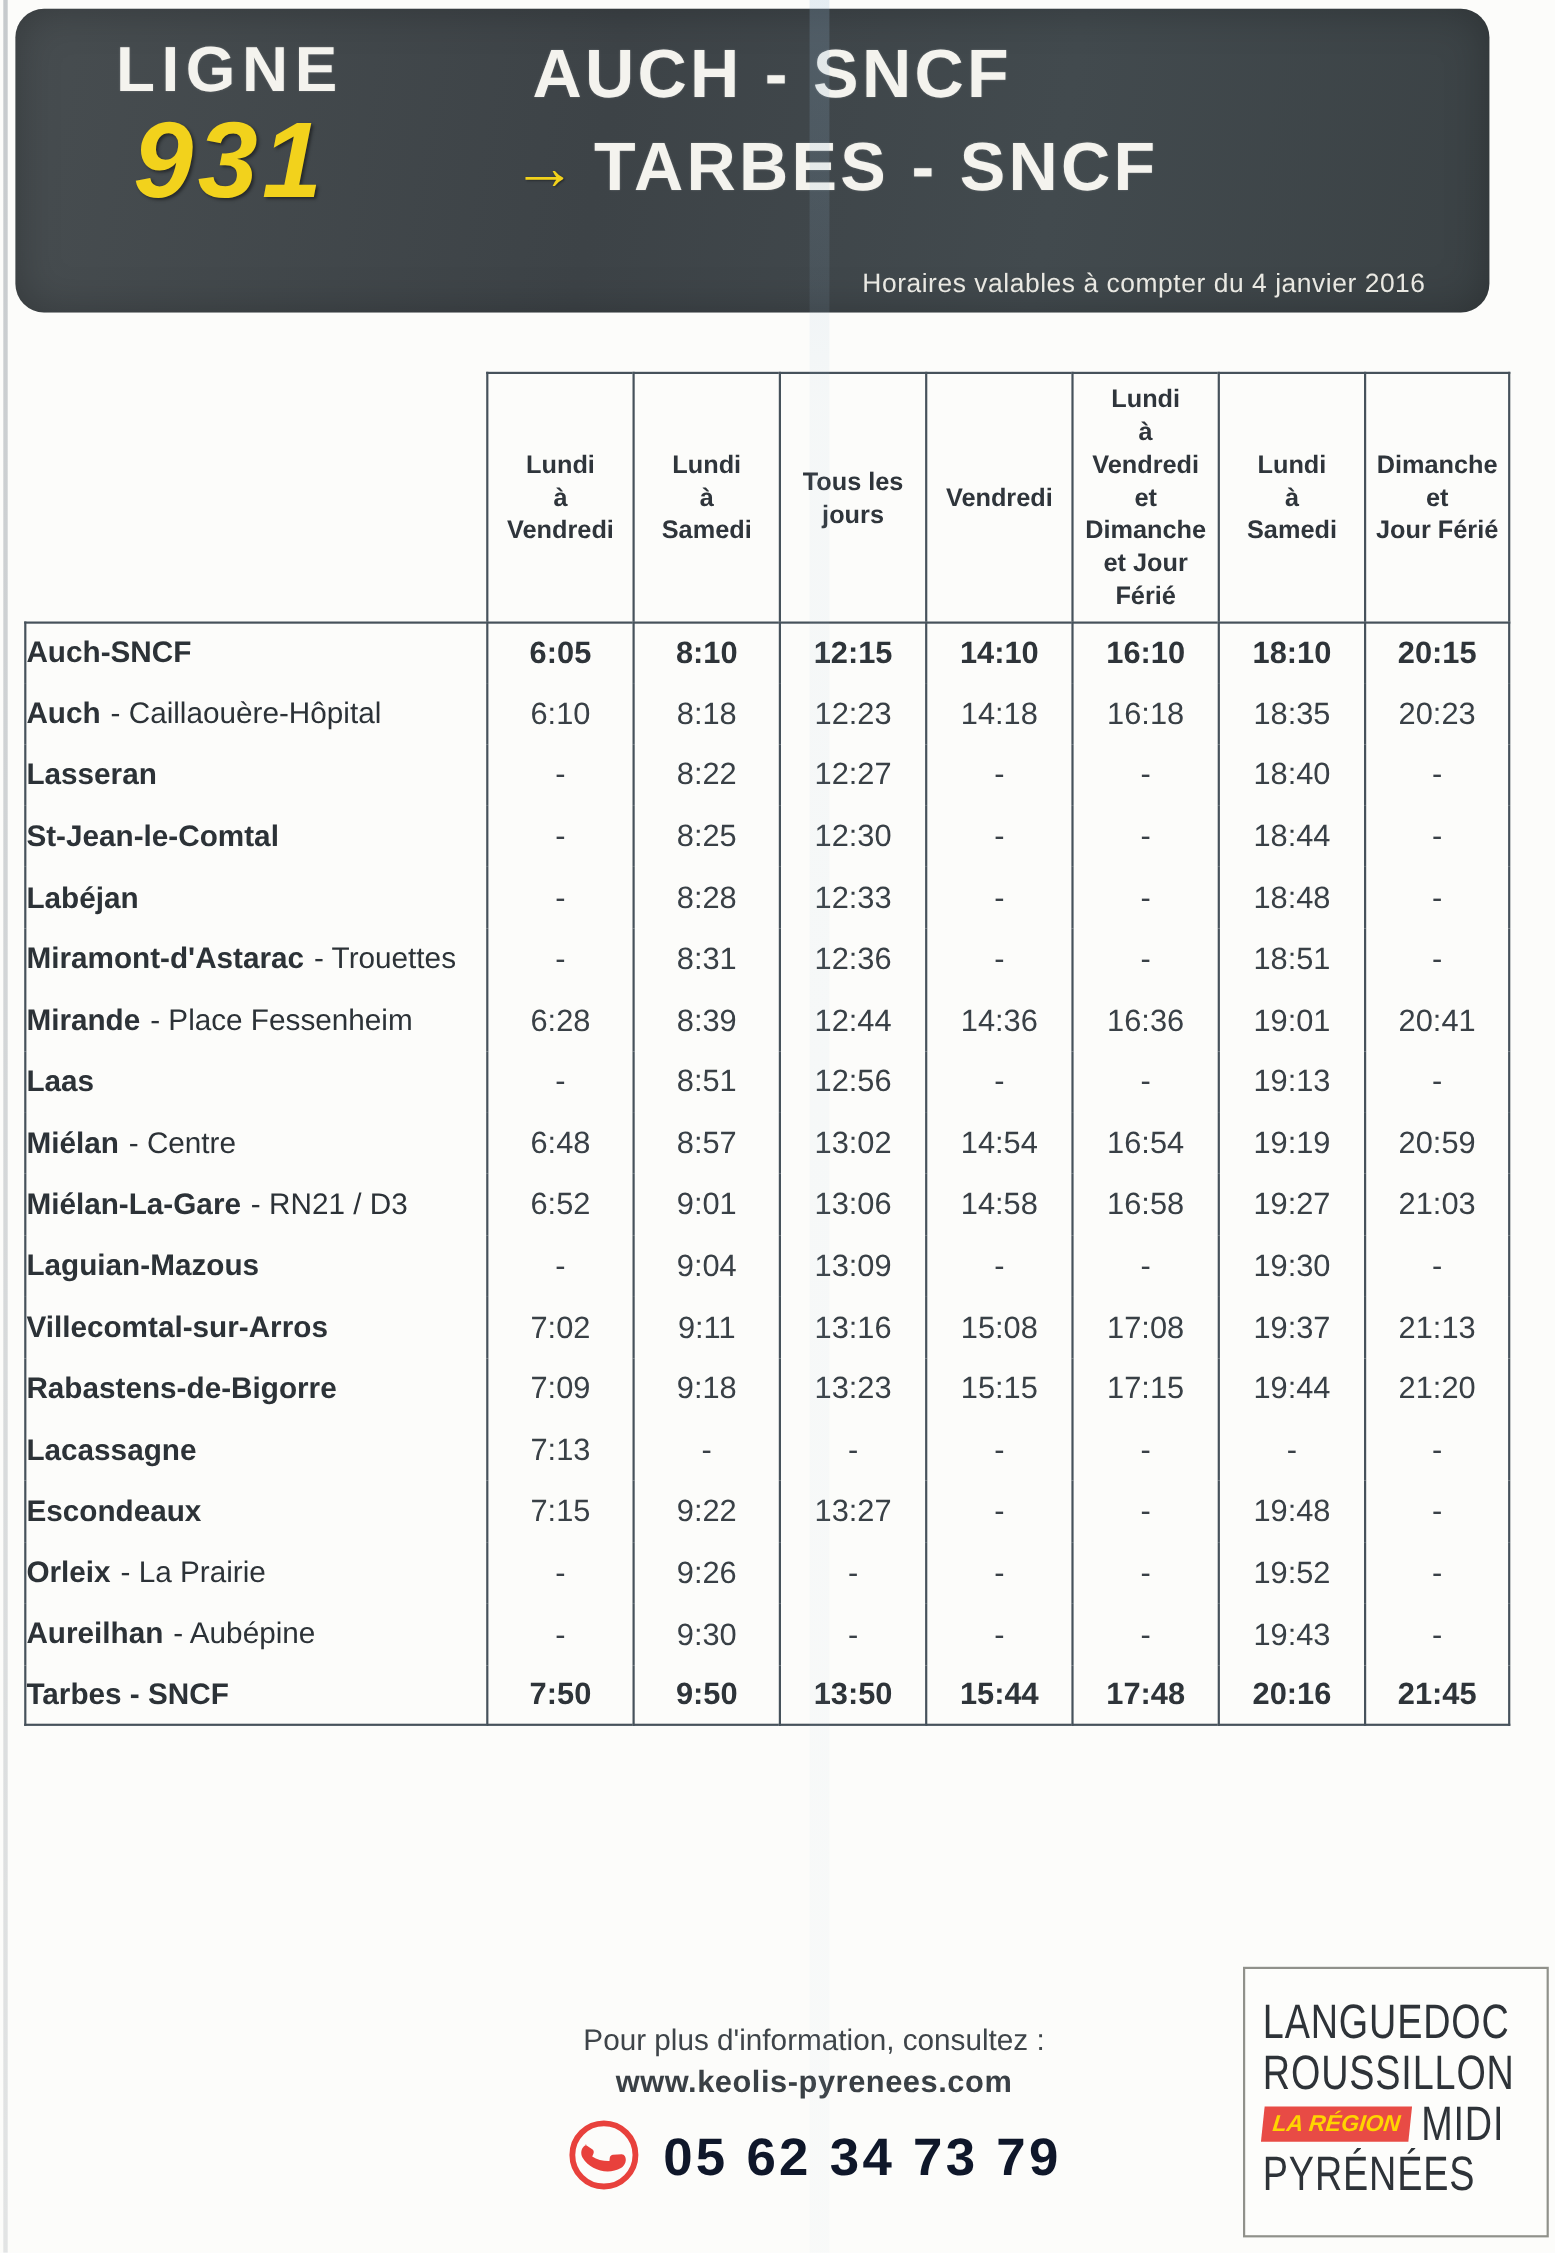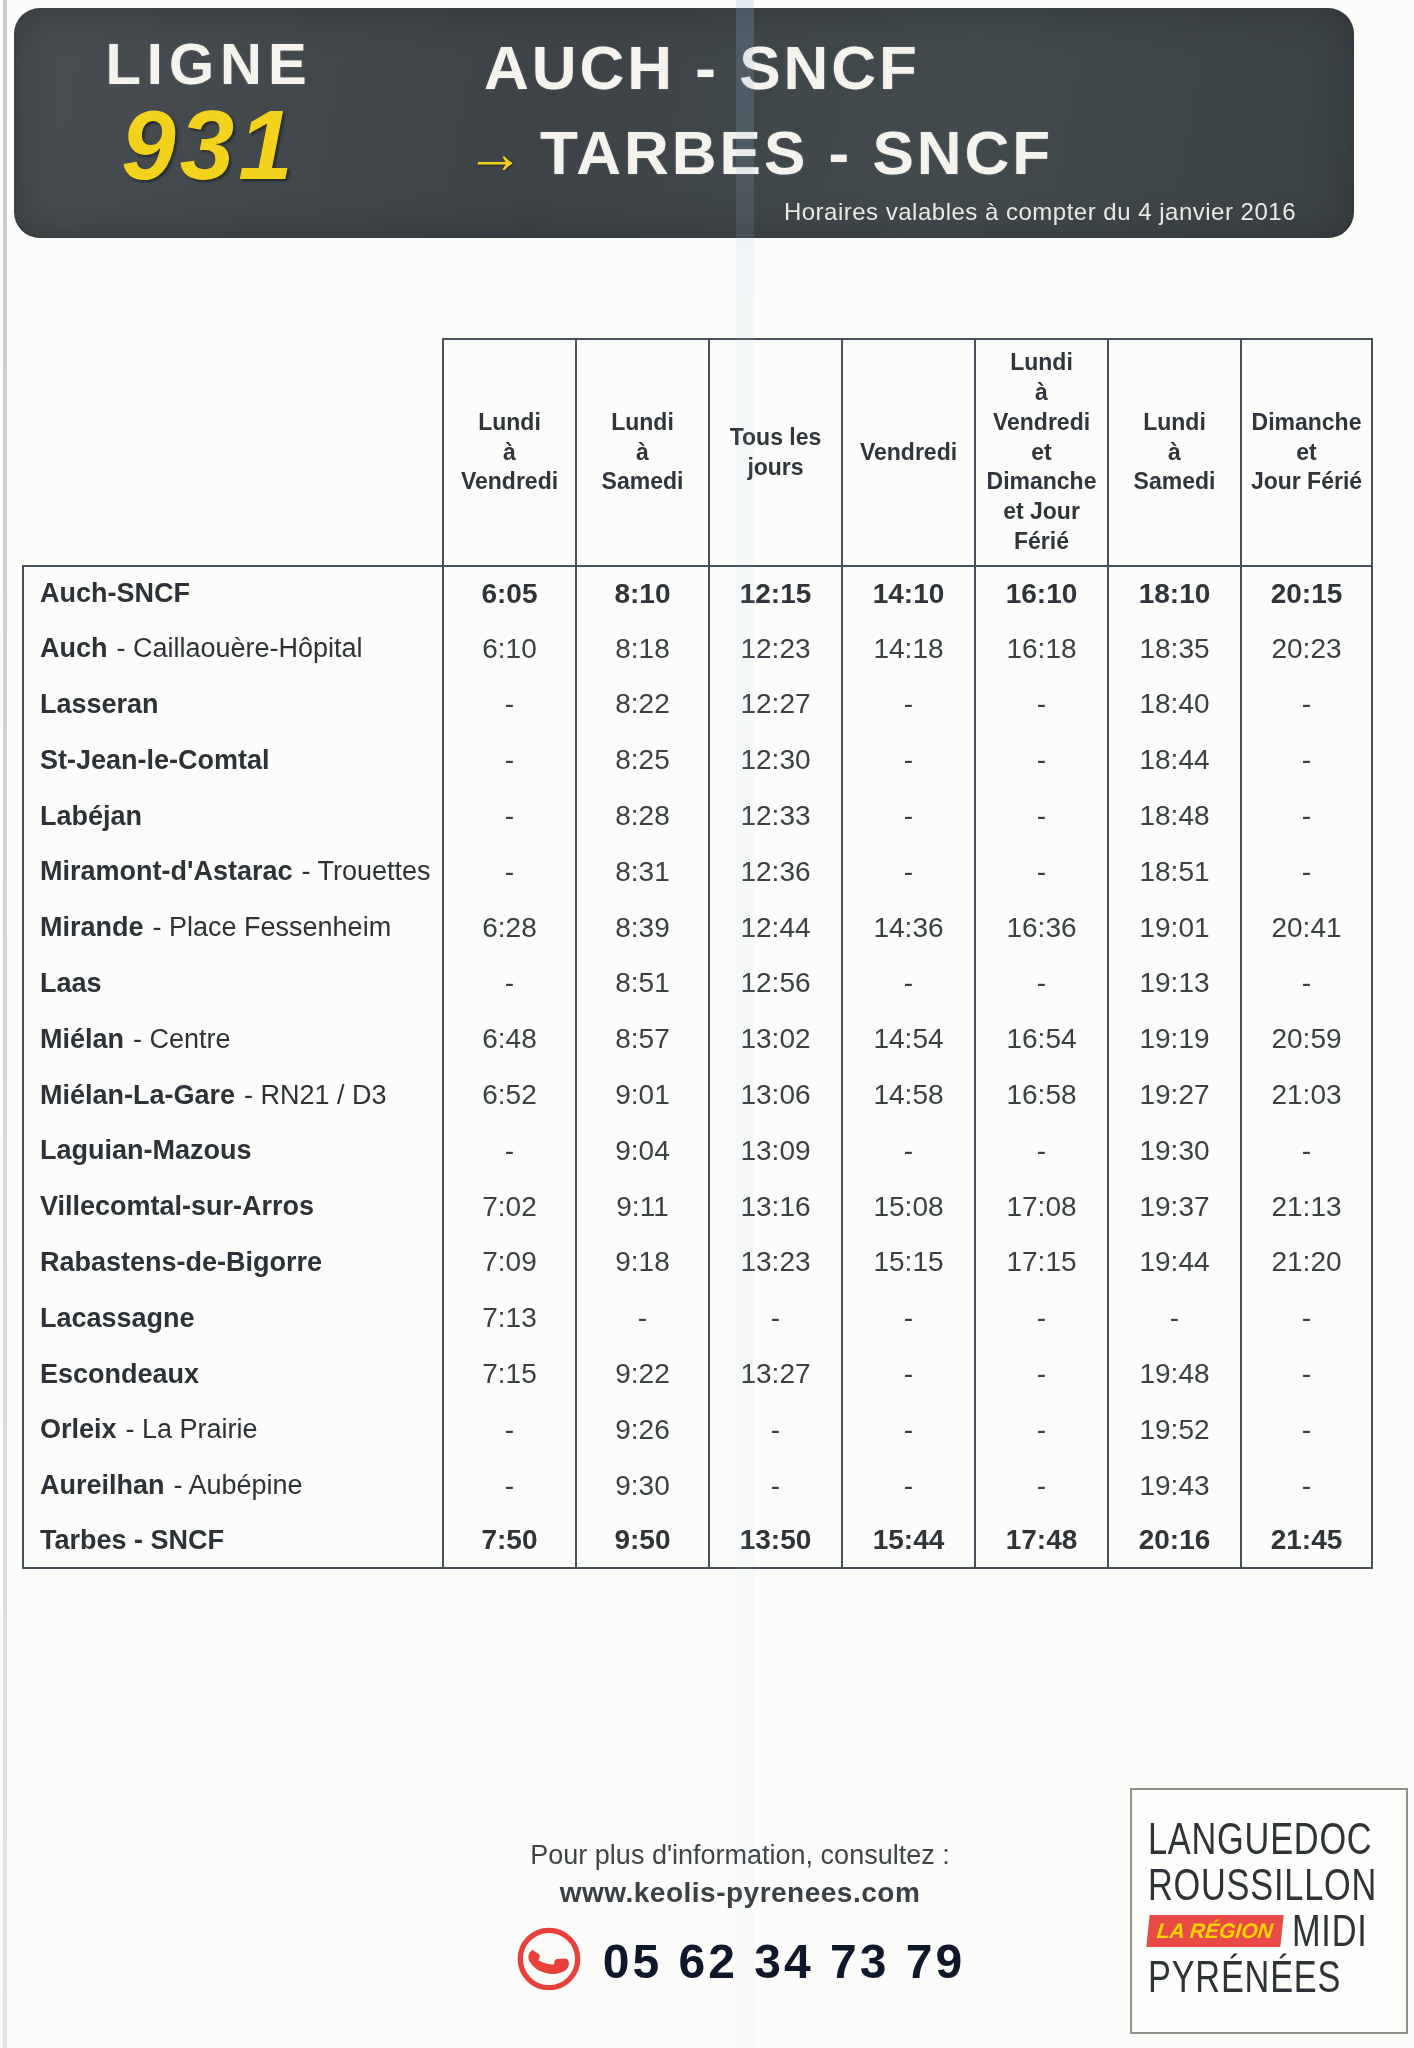--- a/index.html
+++ b/index.html
@@ -18,21 +18,21 @@
     position:relative;width:1414px;height:2048px;background:#fcfcfa;
     overflow:hidden;font-family:"Liberation Sans",sans-serif;color:var(--text-dark);
   }
   
   .scan-edge{position:absolute;left:3px;top:0;width:4px;height:100%;
     background:linear-gradient(to bottom,rgba(110,120,130,.38),rgba(110,120,130,.18));}
   .scan-streak{position:absolute;left:736px;top:0;width:18px;height:100%;pointer-events:none;
     background:linear-gradient(to bottom,rgba(150,185,215,.22),rgba(150,185,215,.07) 18%,rgba(150,185,215,.04));}
   
   .banner{
-    position:absolute;left:14px;top:8px;width:1340px;height:230px;
+    position:absolute;left:14px;top:8px;width:1340px;height:276px;
     background:linear-gradient(100deg,#474d50 0%,#3d4347 40%,#424a4e 70%,#3b4245 100%);
     border-radius:26px;box-shadow:inset 0 0 40px rgba(0,0,0,.25);
   }
   .ligne-block{position:absolute;left:70px;top:22px;width:250px;text-align:center;}
   .ligne-label{font-size:58px;font-weight:700;letter-spacing:6px;color:#f4f3ee;
     text-shadow:0 0 2px rgba(255,255,255,.25);}
   .ligne-number{font-size:98px;font-weight:700;font-style:italic;letter-spacing:4px;
     color:var(--accent-yellow);line-height:.95;margin-top:2px;
     text-shadow:2px 2px 3px rgba(0,0,0,.45);}
   .route-block{position:absolute;left:452px;top:24px;}
@@ -52,21 +52,21 @@
   }
   .cell{display:flex;align-items:center;box-sizing:border-box;}
   .corner{}
   .th{
     justify-content:center;text-align:center;font-weight:700;font-size:23px;
     color:#2f353b;white-space:pre-line;line-height:1.3;
     border-top:2px solid var(--table-border);border-left:2px solid var(--table-border);
   }
   .th.last-col{border-right:2px solid var(--table-border);}
   .stop{
-    padding-left:16px;font-size:27px;color:#2c3237;
+    padding-left:0;font-size:27px;color:#2c3237;
     border-left:2px solid var(--table-border);white-space:nowrap;overflow:hidden;
   }
   .stop-main{font-weight:700;}
   .stop-suffix{font-weight:400;margin-left:9px;}
   .td{
     justify-content:center;font-size:28px;color:#394046;
     border-left:2px solid var(--table-border);
   }
   .first-row{border-top:2px solid var(--table-border);}
   .last-row{border-bottom:2px solid var(--table-border);}

